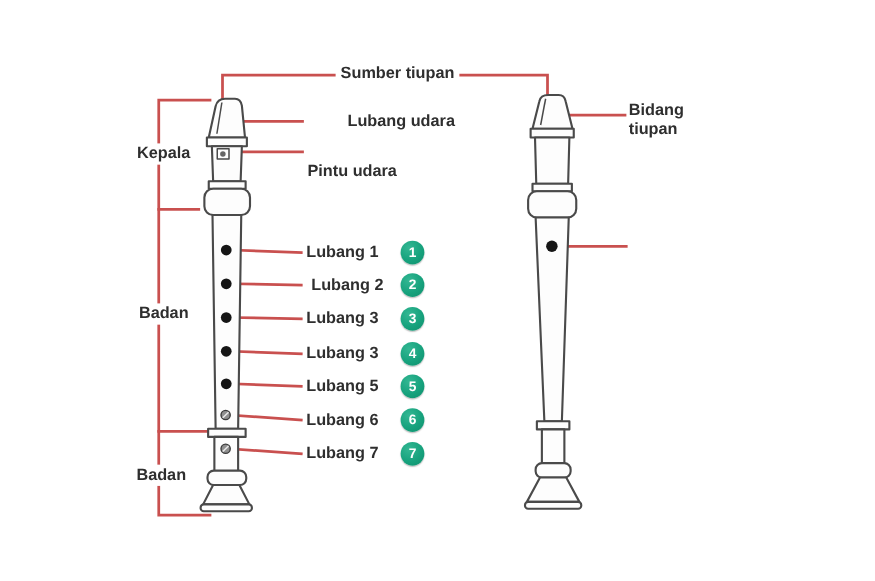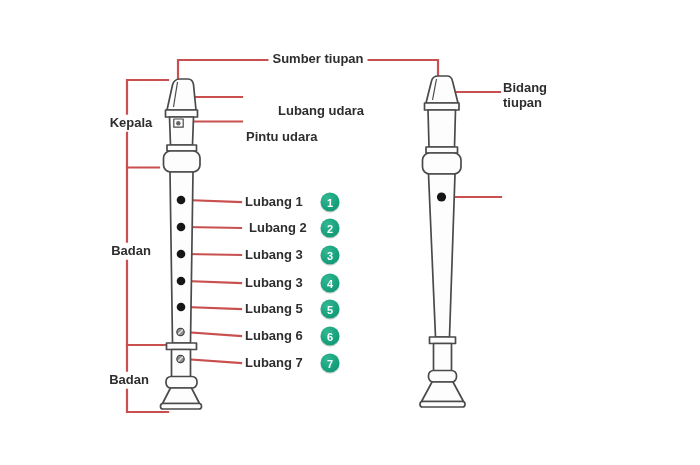--- a/index.html
+++ b/index.html
@@ -95,21 +95,21 @@
       <rect x="429.5" y="337" width="26" height="6.5"></rect>
       <path d="M433.5,343.5 L433.5,371 L451.5,371 L451.5,343.5 Z"></path>
       <rect x="428.5" y="370.5" width="28" height="11.5" rx="5"></rect>
       <path d="M432,382 L421.5,401.5 L463.5,401.5 L453,382 Z"></path>
       <rect x="420" y="401.5" width="45" height="5.5" rx="2.5"></rect>
     </g>
   </svg>
 
   <div class="lbl boxed" style="left:306px;top:59px;margin-left:12px;">Sumber tiupan</div>
 
-  <div class="lbl vcenter" style="left:246px;top:111px;padding-left:32px;">Lubang udara</div>
+  <div class="lbl vcenter" style="left:246px;top:97px;padding-left:32px;">Lubang udara</div>
 
   <div class="lbl vcenter" style="left:246px;top:121px;margin-top:16px;">Pintu udara</div>
 
   <div class="lbl boxed" style="left:131px;top:123px;">Kepala</div>
 
   <div class="lbl boxed" style="left:131px;top:251px;">Badan</div>
 
   <div class="lbl boxed" style="left:129px;top:380px;">Badan</div>
 
   <div class="lbl vcenter" style="left:245px;top:202px;text-align:right;">Lubang 1</div>

